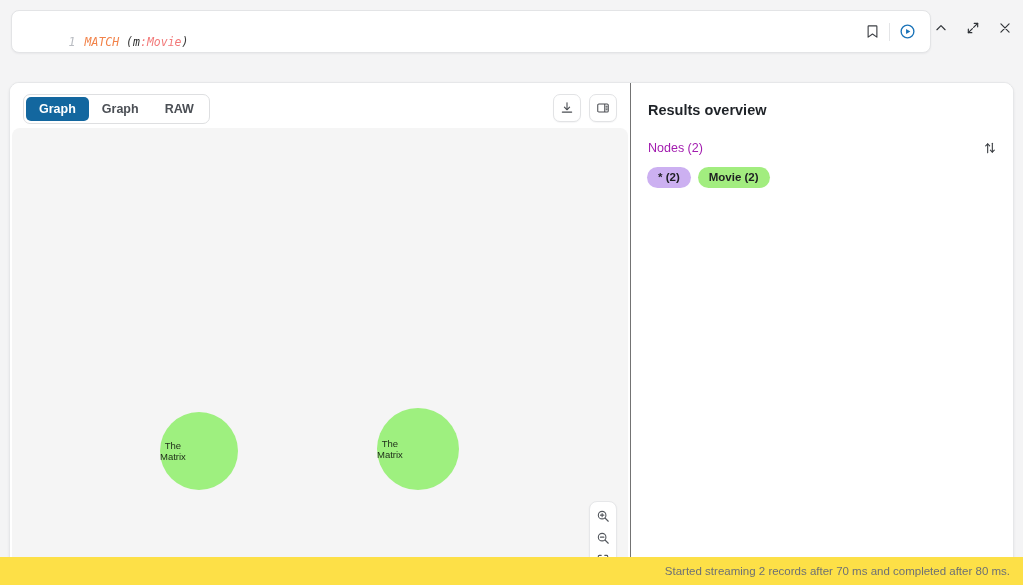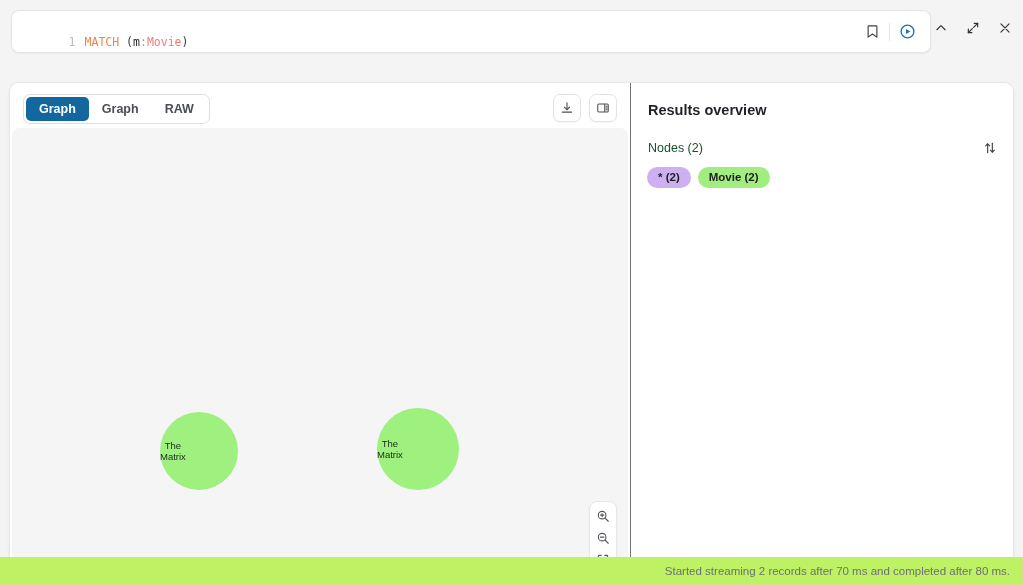--- a/index.html
+++ b/index.html
@@ -33,20 +33,21 @@
     position: absolute;
     left: 0;
     top: 7px;
     font-family: "DejaVu Sans Mono", "Liberation Mono", monospace;
     font-size: 11.5px;
     line-height: 16px;
   }
   .code-line {
     white-space: pre;
     height: 16px;
+    font-style: italic;
   }
   .gutter {
     display: inline-block;
     width: 22px;
     text-align: right;
     color: #b9bcc2;
     margin-right: 9px;
   }
   .kw { color: #f2834a; }
   .plain { color: #2c2c2c; }
@@ -263,21 +264,21 @@
     top: 19px;
     font-size: 14.5px;
     font-weight: 700;
     color: #1f2328;
   }
   .ov-sub {
     position: absolute;
     left: 17px;
     top: 58px;
     font-size: 12.5px;
-    color: #14532d;
+    color: #a21caf;
   }
   .sort-icon {
     position: absolute;
     right: 16px;
     top: 56px;
     width: 18px;
     height: 18px;
     display: flex;
     align-items: center;
     justify-content: center;
@@ -303,21 +304,21 @@
     white-space: nowrap;
   }
 
   
   .status-bar {
     position: absolute;
     left: 0;
     right: 0;
     bottom: 0;
     height: 28px;
-    background: #bef264;
+    background: #fde047;
     display: flex;
     align-items: center;
     justify-content: flex-end;
     padding-right: 13px;
     box-sizing: border-box;
   }
   .status-text {
     font-size: 11.5px;
     color: #6d7075;
   }

